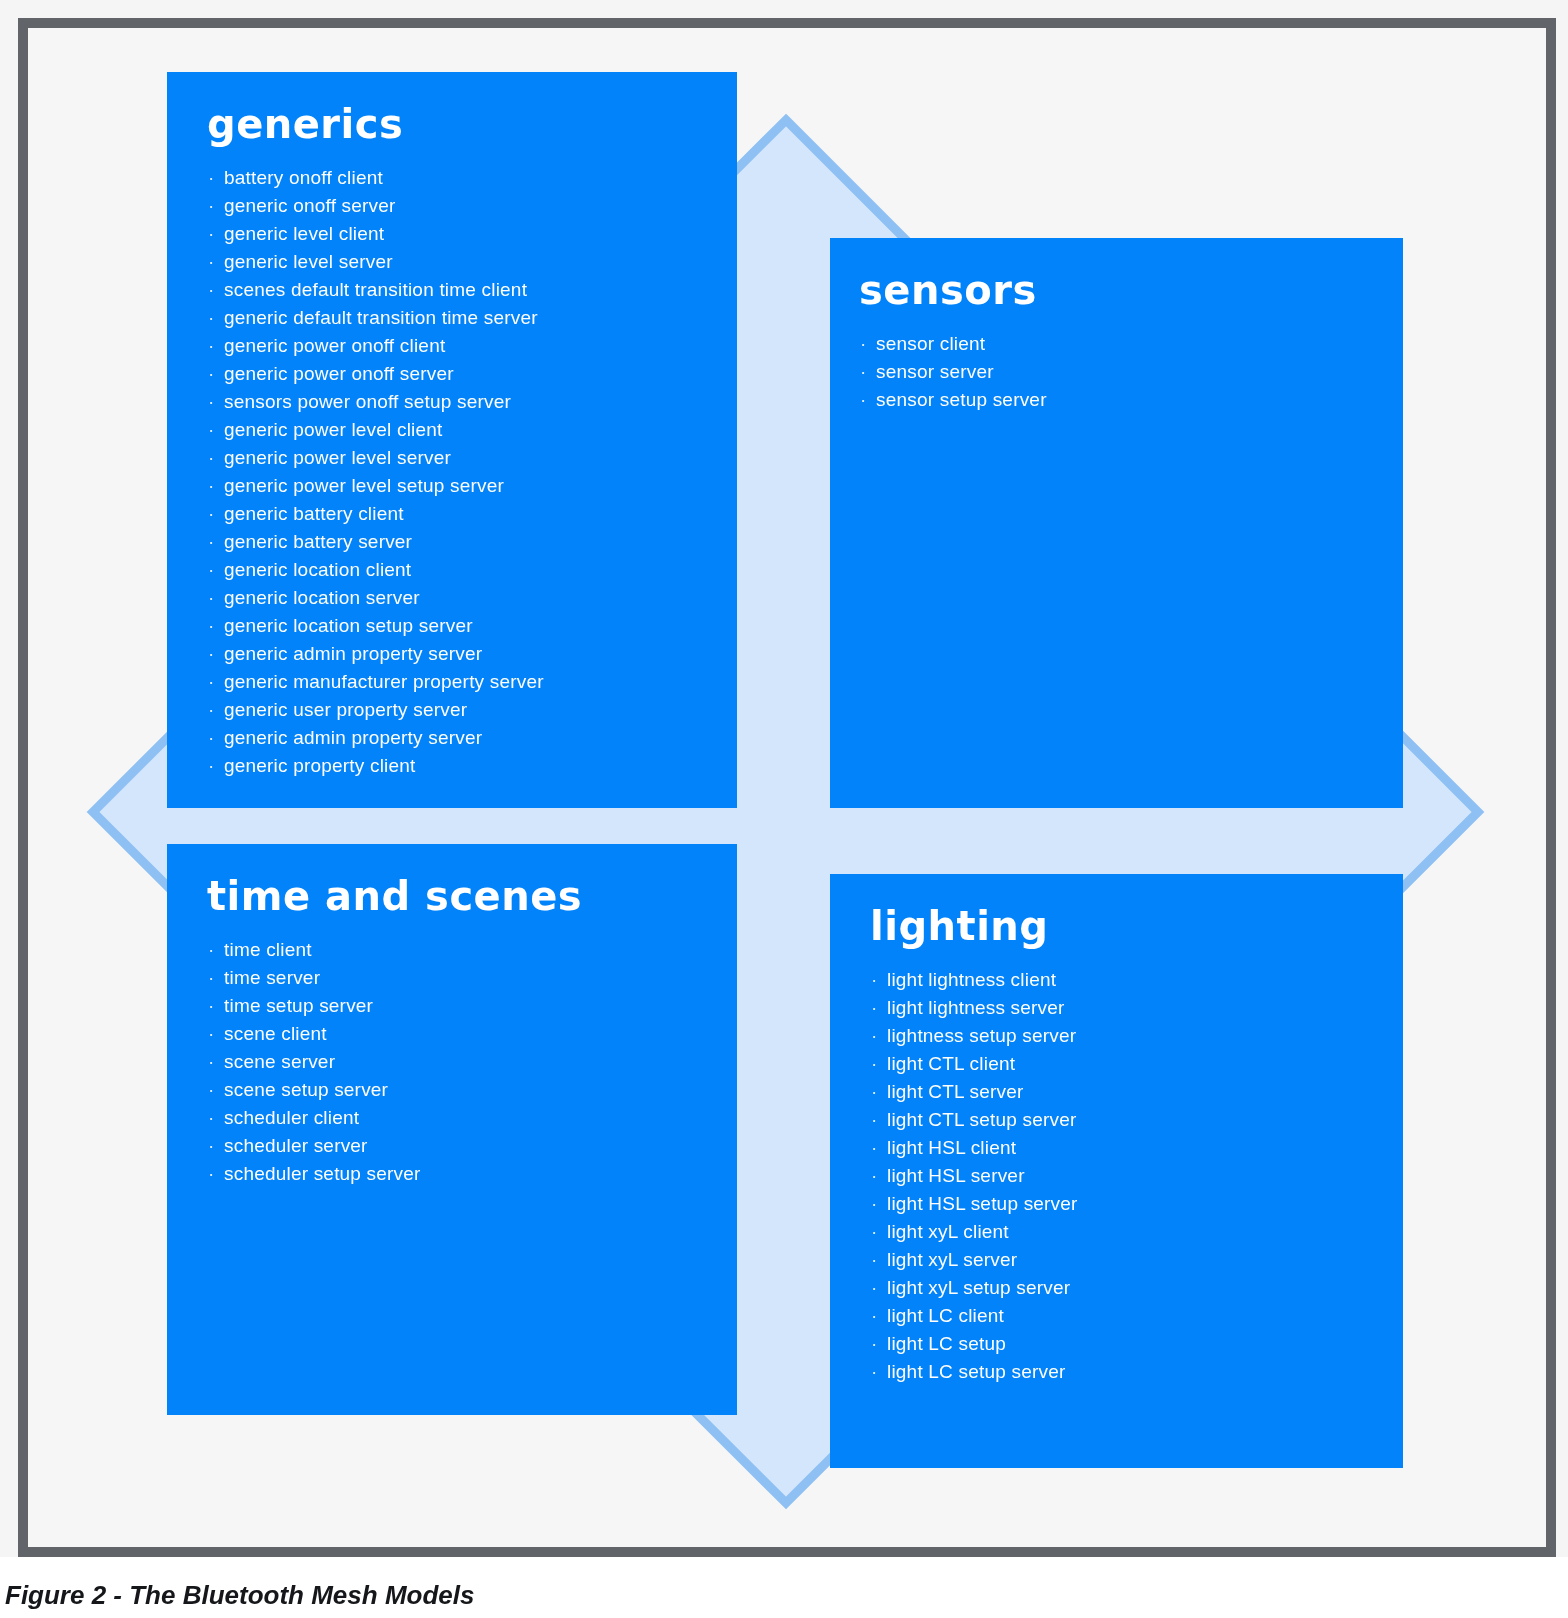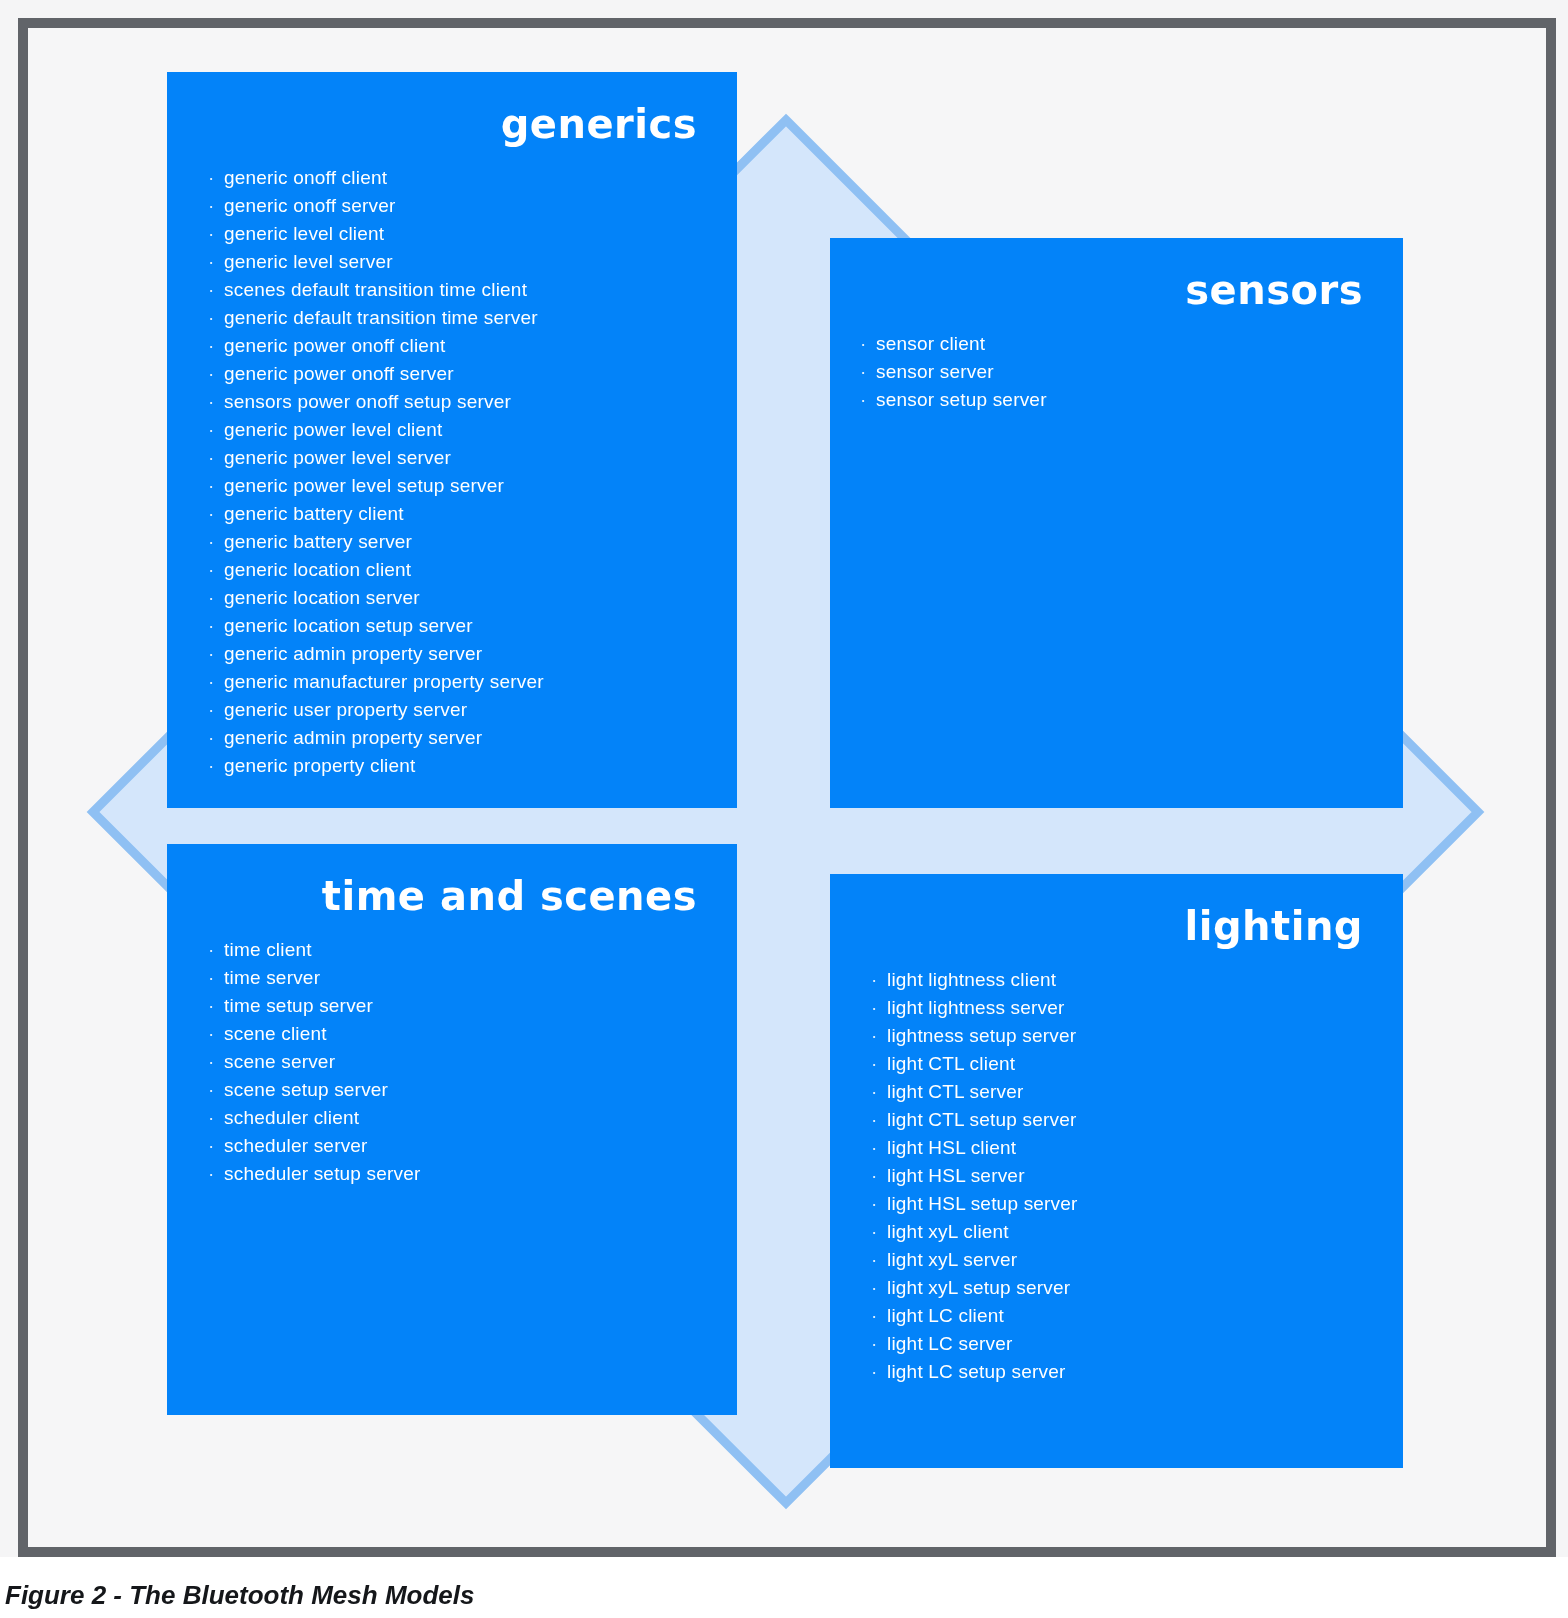--- a/index.html
+++ b/index.html
@@ -43,21 +43,20 @@
     padding: 30px 40px;
   }
   .box h2 {
     margin: 0 0 18px 0;
     font-family: "DejaVu Sans", sans-serif;
     font-weight: bold;
     font-size: 40px;
     line-height: 1.1;
     letter-spacing: 0.5px;
     color: #ffffff;
-    text-align: right;
   }
   .box ul {
     list-style: none;
     margin: 0;
     padding: 0;
   }
   .box li {
     display: flex;
     align-items: baseline;
     font-size: 19px;
@@ -94,21 +93,21 @@
 
   <svg class="diamond-svg" width="1568" height="1557" viewBox="0 0 1568 1557" aria-hidden="true">
     <polygon points="786,120 1478,812 786,1503 93,812"></polygon>
   </svg>
 
   <section class="box box-generics">
     <h2>generics</h2>
     <ul>
         <li>
           <span class="dot">·</span>
-          <span class="txt">generic onoff client</span>
+          <span class="txt">battery onoff client</span>
         </li>
         <li>
           <span class="dot">·</span>
           <span class="txt">generic onoff server</span>
         </li>
         <li>
           <span class="dot">·</span>
           <span class="txt">generic level client</span>
         </li>
         <li>
@@ -300,21 +299,21 @@
         <li>
           <span class="dot">·</span>
           <span class="txt">light xyL setup server</span>
         </li>
         <li>
           <span class="dot">·</span>
           <span class="txt">light LC client</span>
         </li>
         <li>
           <span class="dot">·</span>
-          <span class="txt">light LC server</span>
+          <span class="txt">light LC setup</span>
         </li>
         <li>
           <span class="dot">·</span>
           <span class="txt">light LC setup server</span>
         </li>
       </ul>
   </section>
 </div>
 
 <div class="caption">Figure 2 - The Bluetooth Mesh Models</div>

